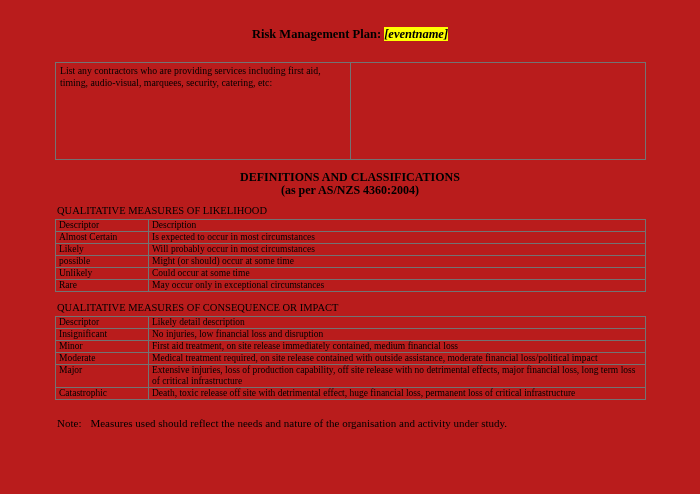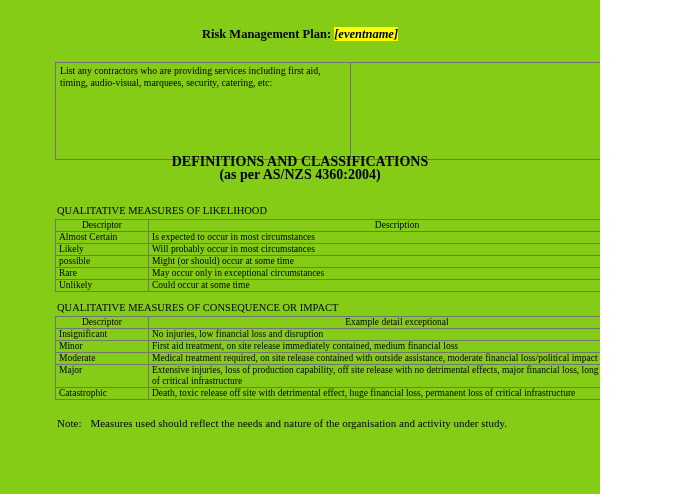--- a/index.html
+++ b/index.html
@@ -1,48 +1,48 @@
 <!DOCTYPE html>
 <html><head>
 <meta charset="utf-8">
 <style>
   * { margin:0; padding:0; box-sizing:border-box; }
   html,body { background:#ffffff; }
   .page {
-    position:relative; width:600px; height:494px; background:#84cc16;
+    position:relative; width:700px; height:494px; background:#b91c1c;
     font-family:"Liberation Serif","DejaVu Serif",serif; color:#000000; overflow:hidden;
   }
   .doc-title {
     position:absolute; top:27px; left:0; width:100%; text-align:center;
     font-size:12.5px; font-weight:bold; line-height:14px;
   }
   .doc-title .event { font-style:italic; background:#ffff00; }
   table { border-collapse:collapse; table-layout:fixed;padding-left:15px; }
   .contractors { position:absolute; left:55px; top:62px; width:591px; height:98px; }
   .contractors td {
     border:1px solid #737373; vertical-align:top; padding:2px 4px;
     font-size:9.8px; line-height:12px;
   }
   .def-heading {
-    position:absolute; top:155px; left:0; width:100%; text-align:center;
-    font-size:14px; font-weight:bold; line-height:13px;
+    position:absolute; top:171px; left:0; width:100%; text-align:center;
+    font-size:12px; font-weight:bold; line-height:13px;
   }
   .section-heading {
     position:absolute; left:57px; font-size:10.5px; font-weight:normal; line-height:11px;
   }
   .h-likelihood { top:205px; }
   .h-consequence { top:302px; }
   .tbl { position:absolute; left:55px; width:591px; font-size:9.5px; }
   .t-likelihood { top:219px; }
   .t-consequence { top:316px; }
   .tbl td {
     border:1px solid #737373; padding:0 3px; height:12px; line-height:11px;
     vertical-align:top; overflow:hidden; white-space:nowrap;
   }
-  .tbl tr.hdr td { text-align:center; }
+  .tbl tr.hdr td { }
   .tbl td.wrap { white-space:normal; }
   col.c1 { width:93px; }
   col.half { width:50%; }
   .note { position:absolute; left:57px; top:417px; font-size:11px; line-height:12px; }
   .note .note-text { margin-left:9px; }
 </style>
 </head>
 <body>
 
 <div class="page">
@@ -87,41 +87,41 @@
     </tr>
     <tr>
       <td>Likely</td>
       <td>Will probably occur in most circumstances</td>
     </tr>
     <tr>
       <td>possible</td>
       <td>Might (or should) occur at some time</td>
     </tr>
     <tr>
+      <td>Unlikely</td>
+      <td>Could occur at some time</td>
+    </tr>
+    <tr>
       <td>Rare</td>
       <td>May occur only in exceptional circumstances</td>
-    </tr>
-    <tr>
-      <td>Unlikely</td>
-      <td>Could occur at some time</td>
     </tr>
   </tbody>
     </table>
 
   <div class="section-heading h-consequence">QUALITATIVE MEASURES OF CONSEQUENCE OR IMPACT</div>
 
   <table class="tbl t-consequence">
     <colgroup>
         <col class="c1">
         <col>
       </colgroup>
     <tbody>
         <tr class="hdr">
       <td>Descriptor</td>
-      <td>Example detail exceptional</td>
+      <td>Likely detail description</td>
     </tr>
     <tr>
       <td>Insignificant</td>
       <td>No injuries, low financial loss and disruption</td>
     </tr>
     <tr>
       <td>Minor</td>
       <td>First aid treatment, on site release immediately contained, medium financial loss</td>
     </tr>
     <tr>

